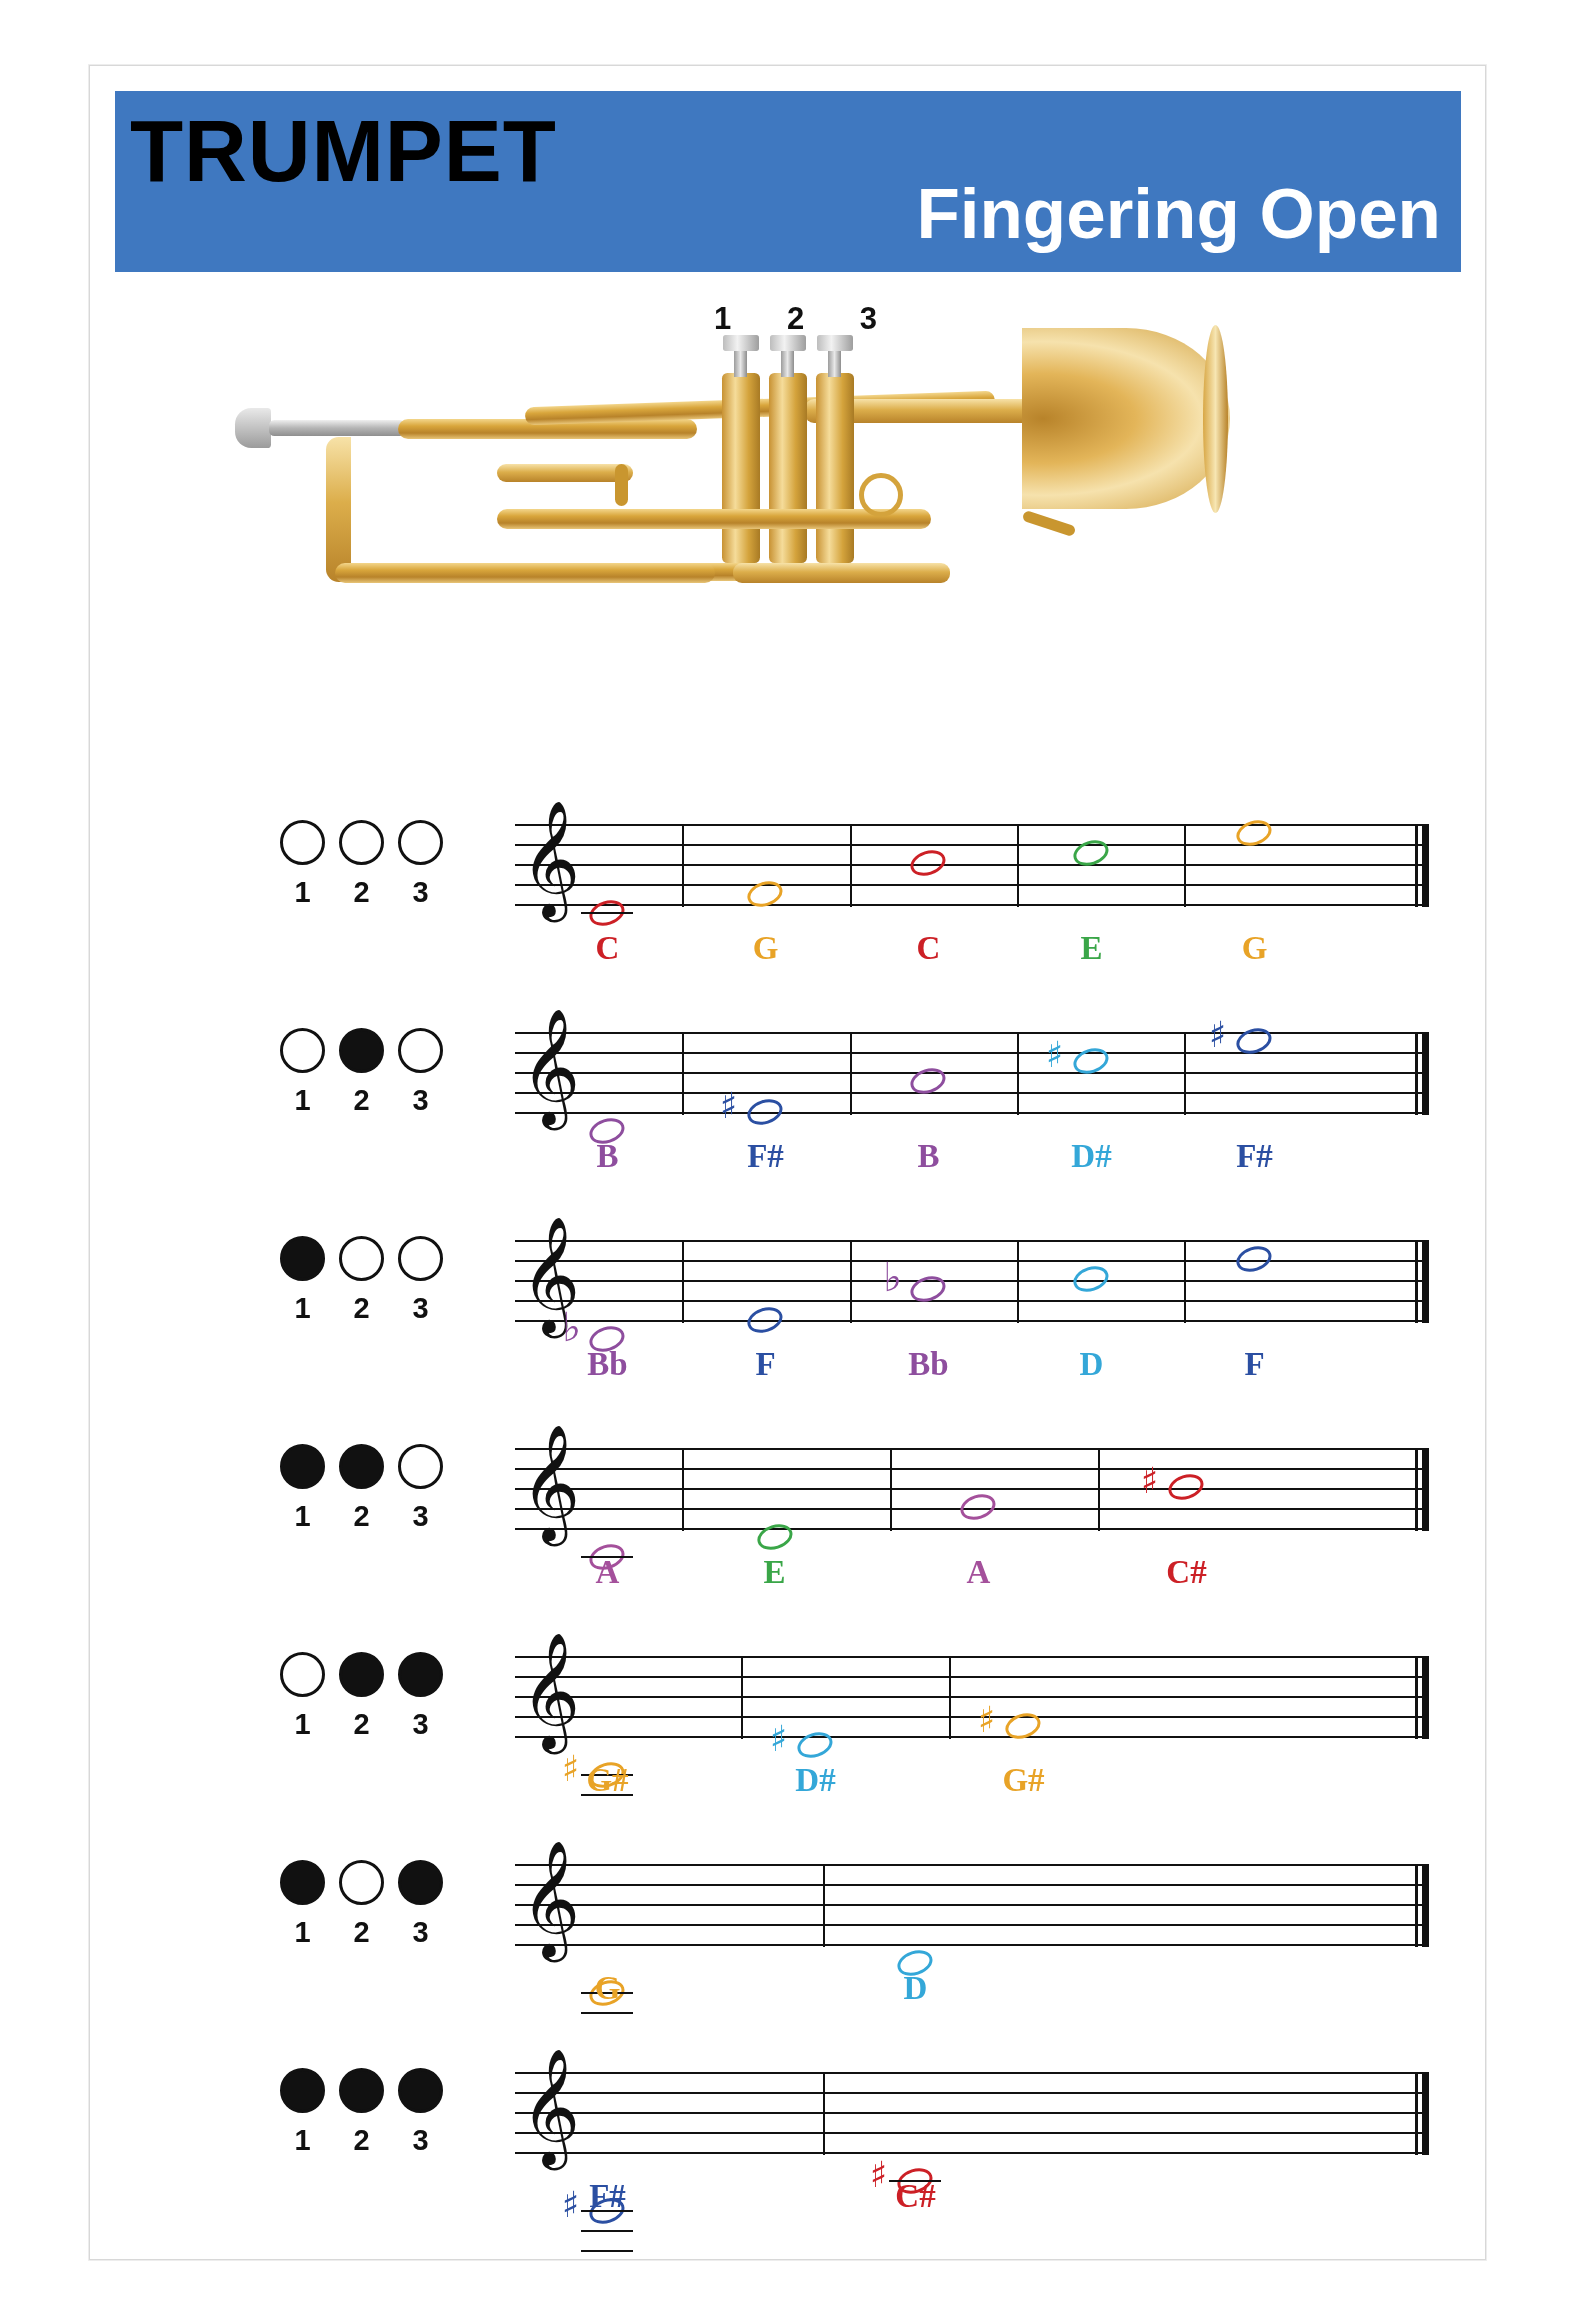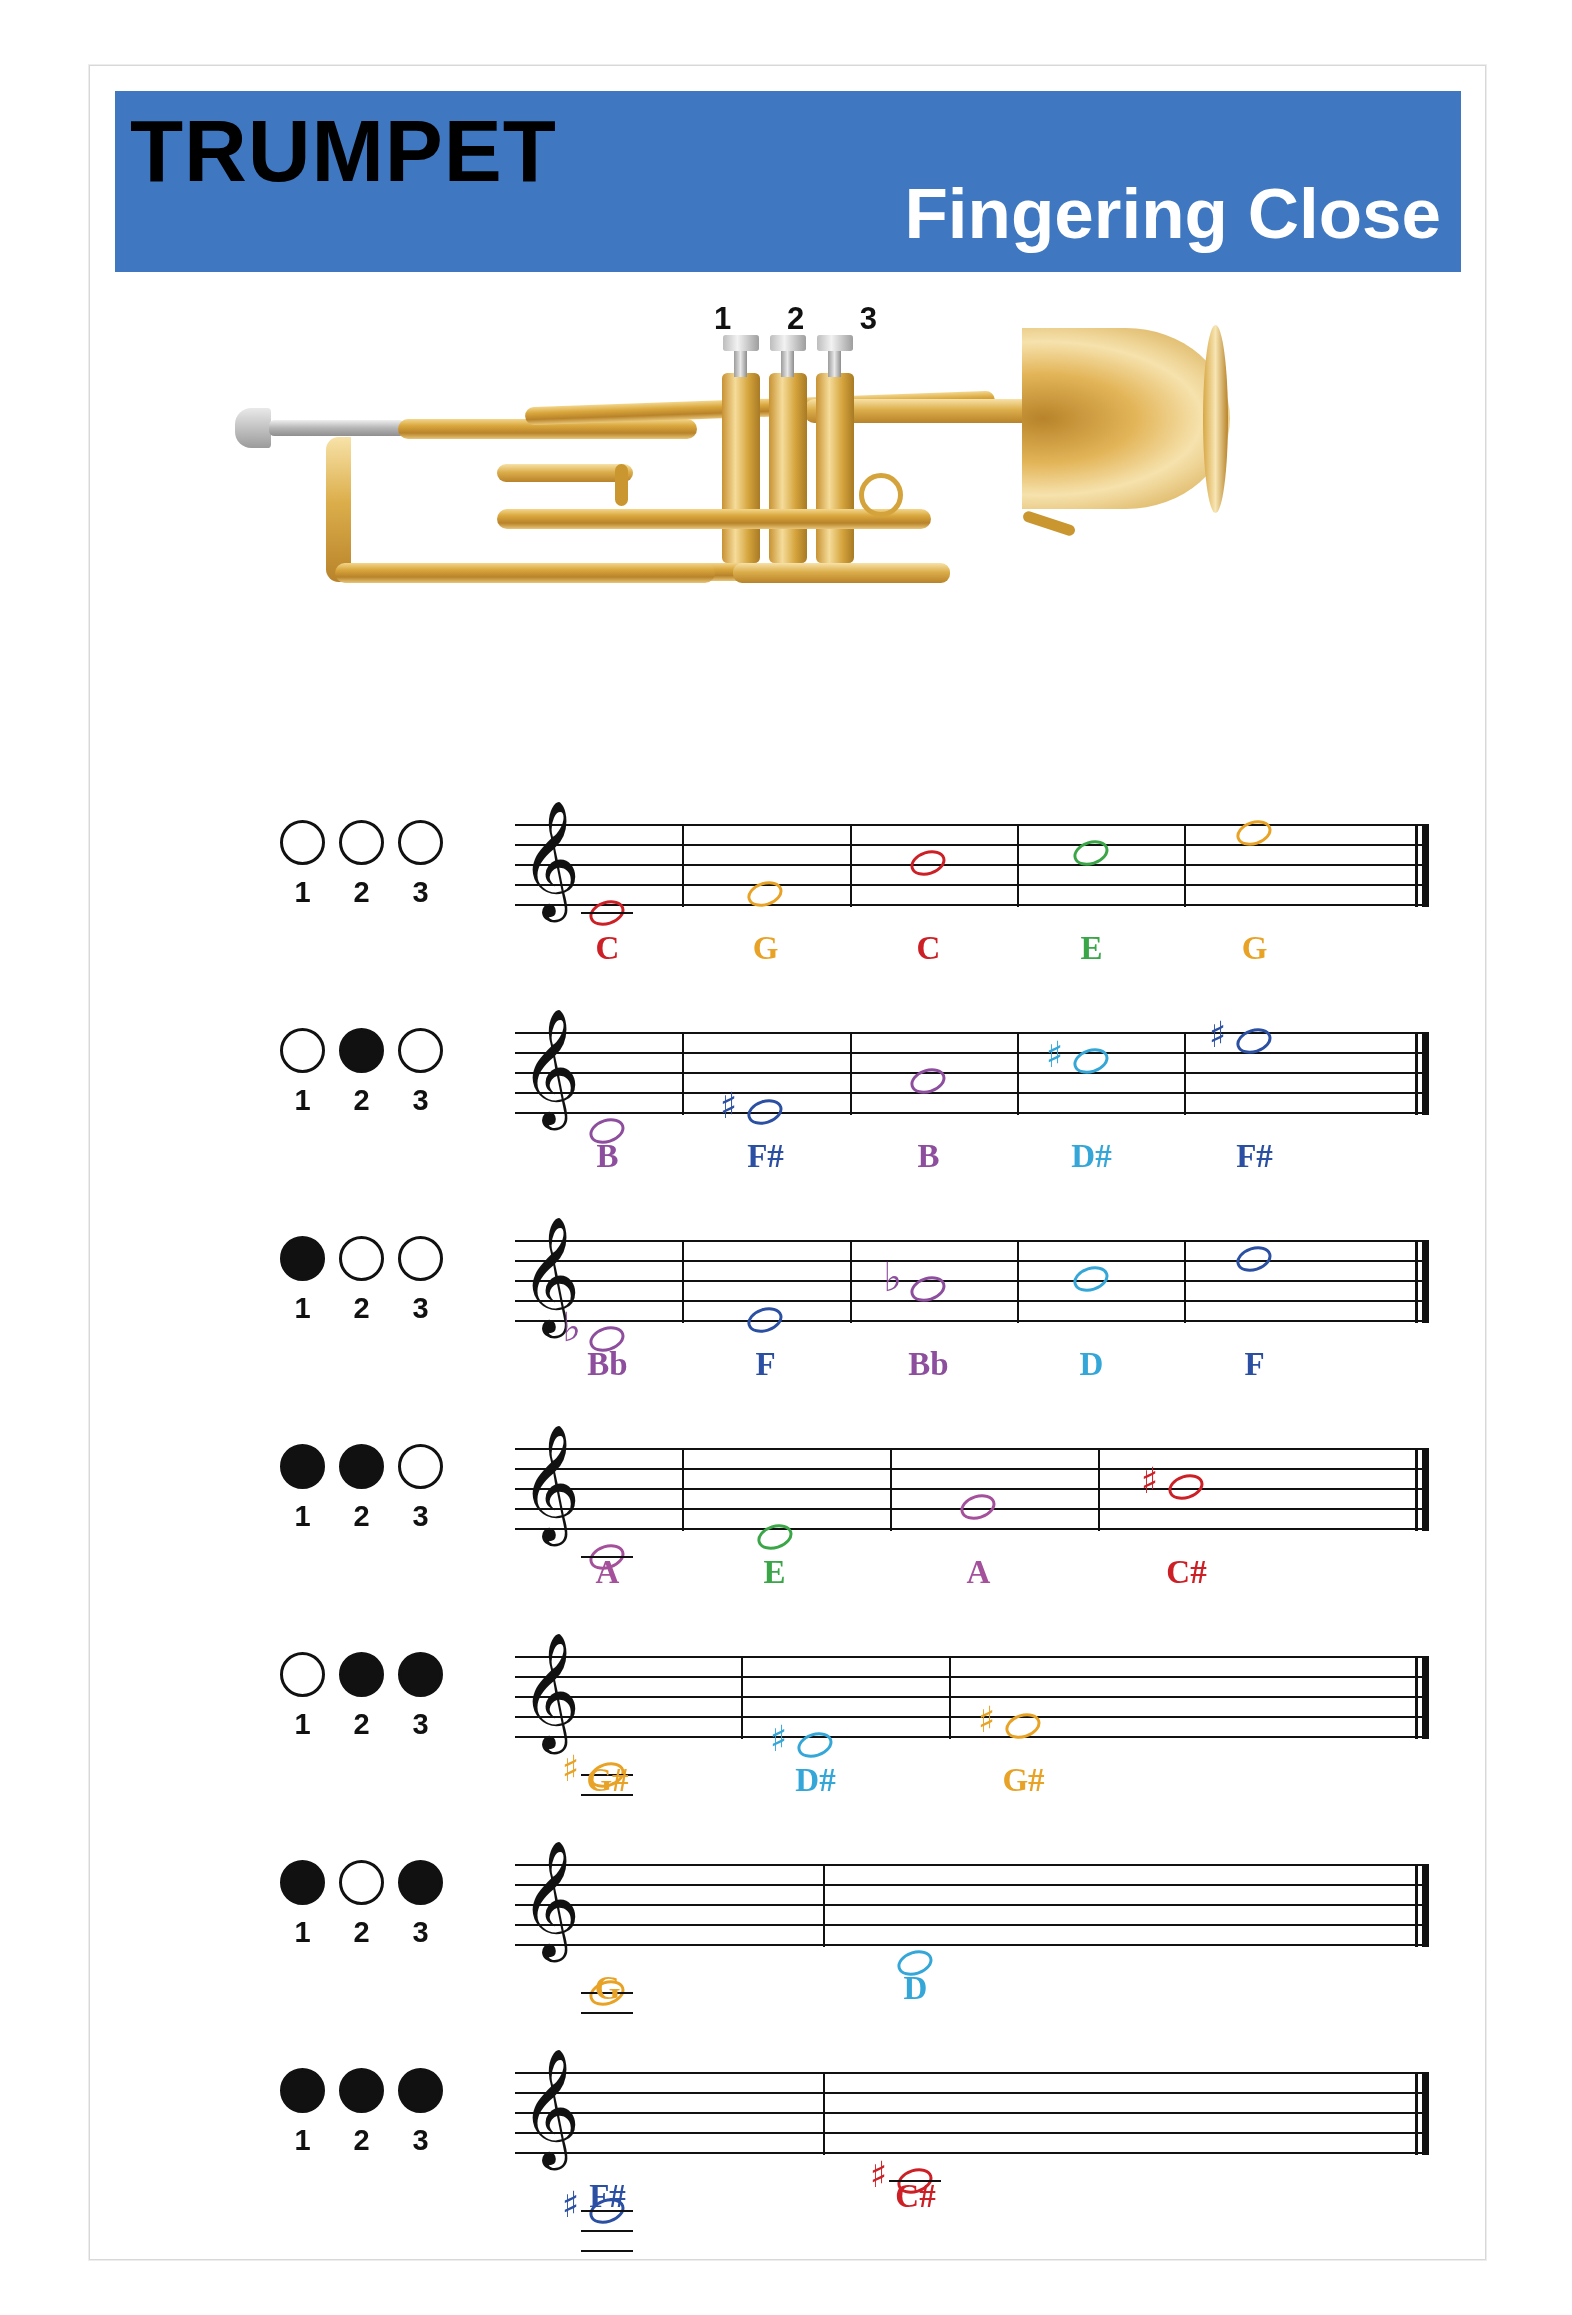--- a/index.html
+++ b/index.html
@@ -60,21 +60,21 @@
   .nlabel{position:absolute;font-family:"Liberation Serif",serif;font-weight:bold;font-size:33px;text-align:center;width:109px;}
 </style>
 </head>
 <body>
 
 <div id="page">
   <div id="sheet">
 
     <div id="header">
       <div id="title-main">TRUMPET</div>
-      <div id="title-sub">Fingering Close</div>
+      <div id="title-sub">Fingering Open</div>
     </div>
 
     <div id="trumpet-area">
       <div id="valve-numbers">
         <span>1</span>
         <span>2</span>
         <span>3</span>
       </div>
 
       <div class="tr" style="left:9px;top:116px;width:36px;height:40px;background:linear-gradient(180deg,#e9e9e9,#9b9b9b);border-radius:16.3px 3.6px 3.6px 16.3px;"></div>

